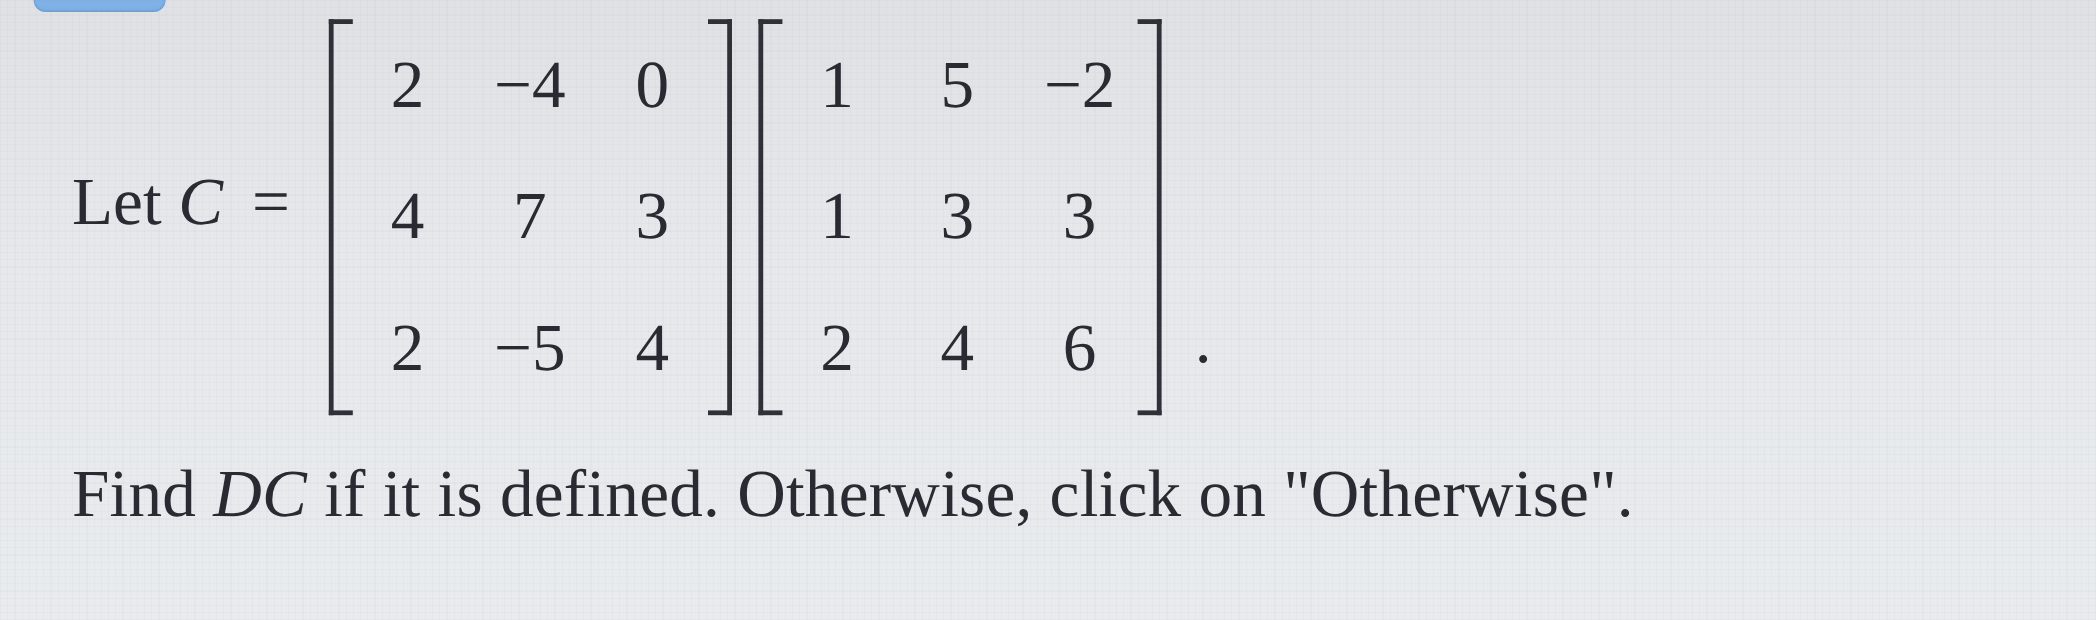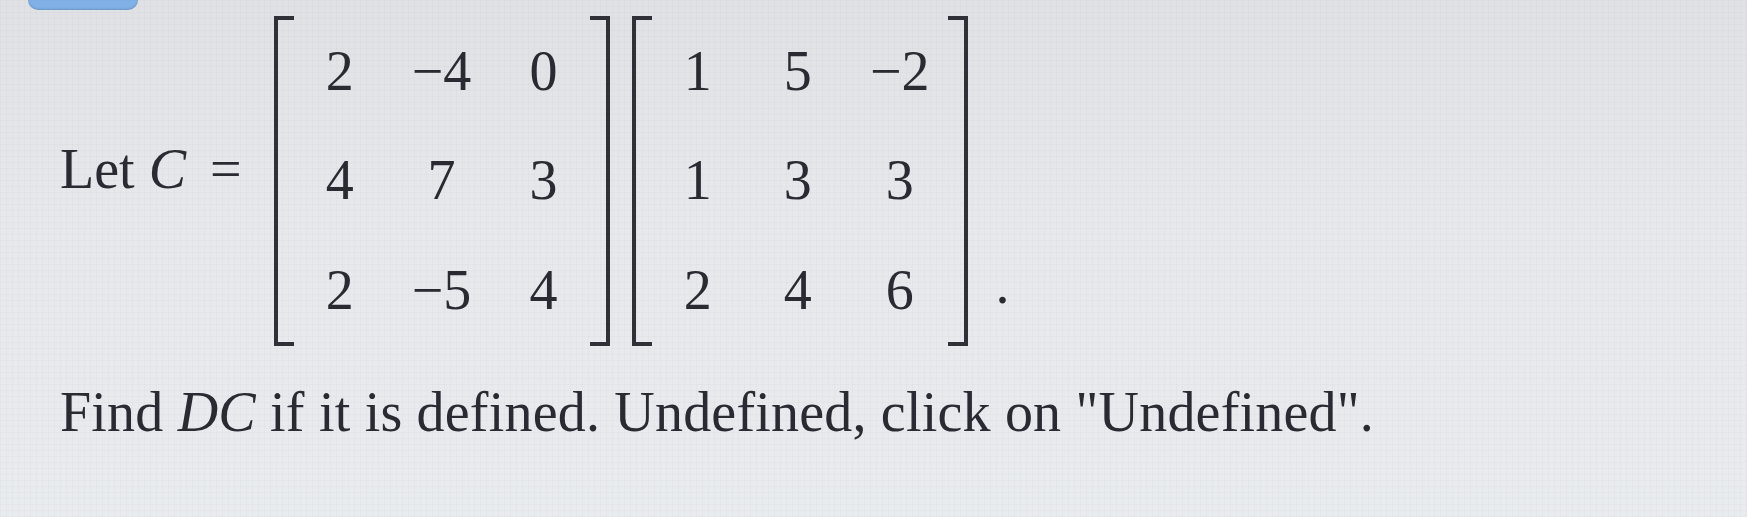--- a/index.html
+++ b/index.html
@@ -147,16 +147,16 @@
         <span class="cell">4</span>
         <span class="cell">6</span>
       </span>
       <span class="bracket right"></span>
     </span>
 
     <span class="trail-dot">.</span>
   </div>
 
   <div class="question">
-    <span class="rom">Find </span><span class="ital">DC</span><span class="rom"> if it is defined. Undefined, click on "Undefined".</span>
+    <span class="rom">Find </span><span class="ital">DC</span><span class="rom"> if it is defined. Otherwise, click on "Otherwise".</span>
   </div>
 
 </div>
 
 </body></html>

